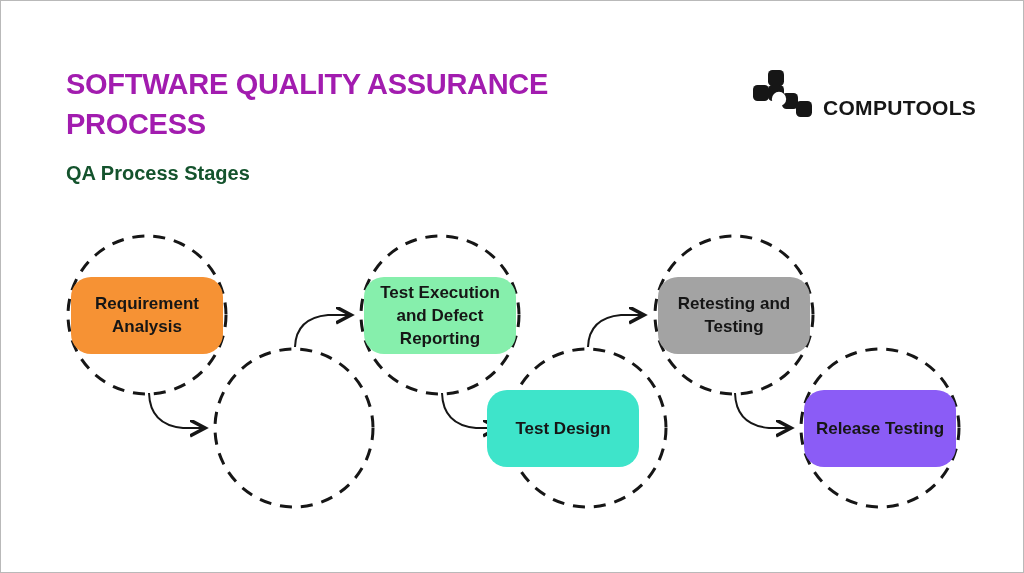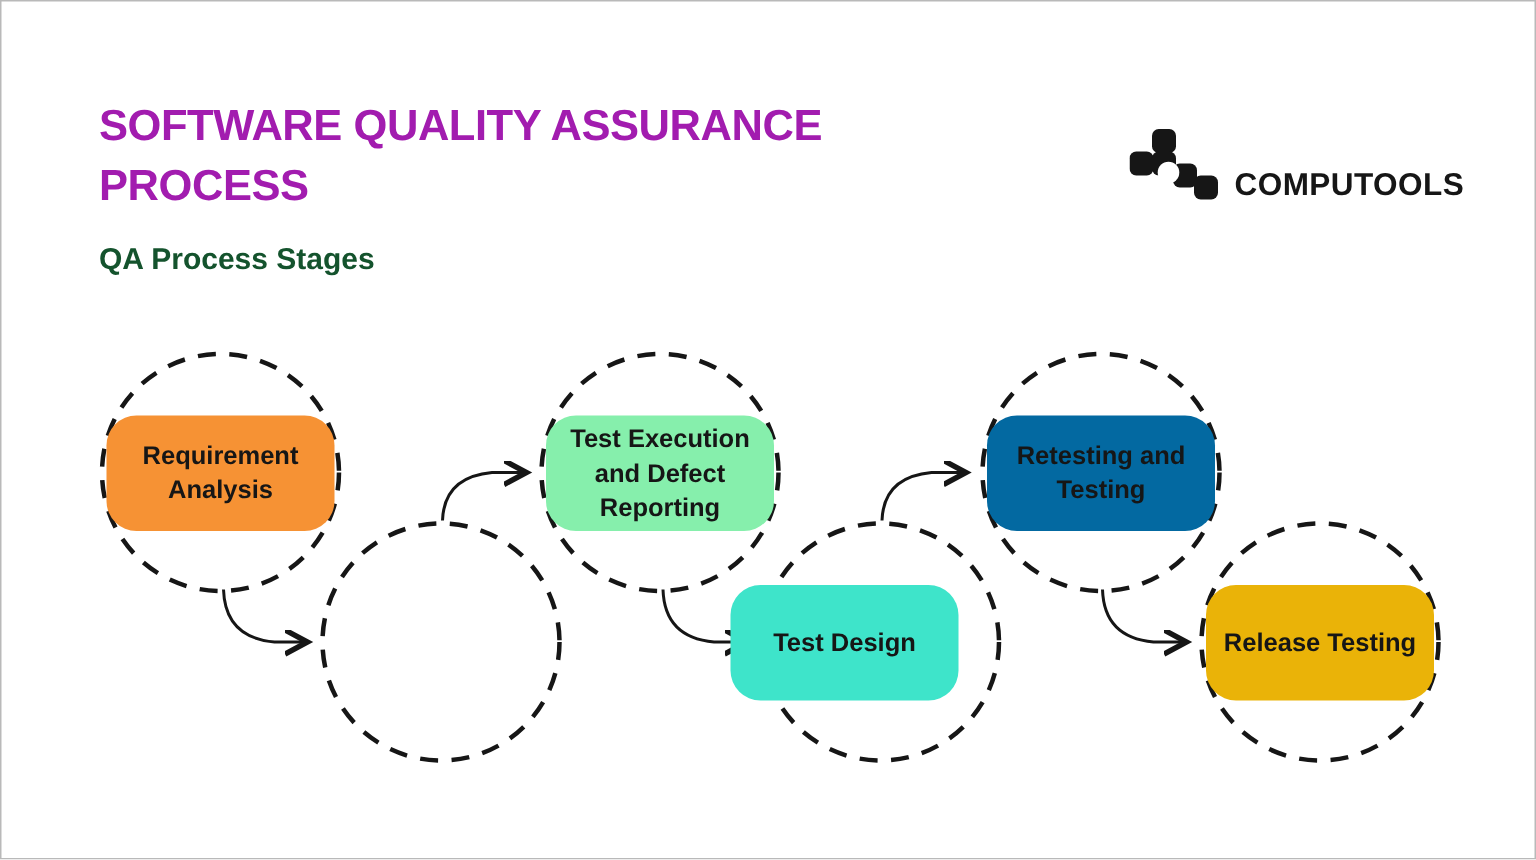--- a/index.html
+++ b/index.html
@@ -22,21 +22,21 @@
     letter-spacing: -0.3px;
     color: #a21caf;
     text-transform: uppercase;
   }
   .page-subtitle {
     position: absolute; left: 65px; top: 159px;
     font-size: 20px; font-weight: 700; line-height: 26px;
     color: #14532d;
   }
   .logo {
-    position: absolute; left: 752px; top: 84px;
+    position: absolute; left: 752px; top: 68px;
     display: flex; align-items: flex-end;
   }
   .logo-mark { width: 62px; height: 52px; display: block; }
   .logo-text {
     position: absolute; left: 70px; top: 27px;
     font-size: 21px; font-weight: 700; letter-spacing: 0.3px;
     color: #161616; white-space: nowrap;
   }
   .diagram { position: absolute; left: 0; top: 0; width: 1024px; height: 573px; }
   .diagram-svg { position: absolute; left: 0; top: 0; z-index: 1; }
@@ -90,17 +90,17 @@
       <path d="M 148 392 Q 149 424 182 427 L 204 427" fill="none" stroke="#161616" stroke-width="2" marker-end="url(#ah)"></path>
       <path d="M 294 346 Q 295 317 327 314 L 350 314" fill="none" stroke="#161616" stroke-width="2" marker-end="url(#ah)"></path>
       <path d="M 441 392 Q 442 424 475 427 L 497 427" fill="none" stroke="#161616" stroke-width="2" marker-end="url(#ah)"></path>
       <path d="M 587 346 Q 588 317 620 314 L 643 314" fill="none" stroke="#161616" stroke-width="2" marker-end="url(#ah)"></path>
       <path d="M 734 392 Q 735 424 768 427 L 790 427" fill="none" stroke="#161616" stroke-width="2" marker-end="url(#ah)"></path>
     </svg>
 
     <div class="node-rect" style="left: 70px; top: 275.5px; background-color: rgb(246, 146, 52);">Requirement Analysis</div>
     <div class="node-rect" style="left: 363px; top: 275.5px; background-color: #86efac;">Test Execution and Defect Reporting</div>
     <div class="node-rect" style="left: 486px; top: 388.5px; background-color: rgb(62, 228, 202);">Test Design</div>
-    <div class="node-rect" style="left: 657px; top: 275.5px; background-color: #0369a1;">Retesting and Testing</div>
-    <div class="node-rect" style="left: 803px; top: 388.5px; background-color: #eab308;">Release Testing</div>
+    <div class="node-rect" style="left: 657px; top: 275.5px; background-color: #a3a3a3;">Retesting and Testing</div>
+    <div class="node-rect" style="left: 803px; top: 388.5px; background-color: #8b5cf6;">Release Testing</div>
   </div>
 
 </div>
 
 </body></html>

